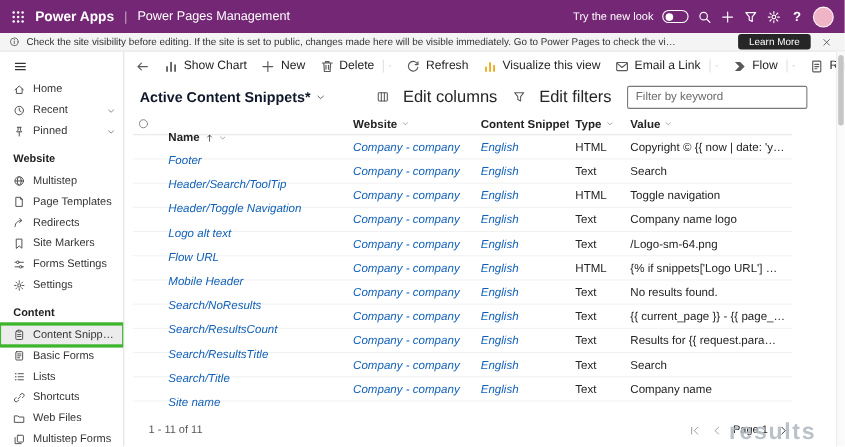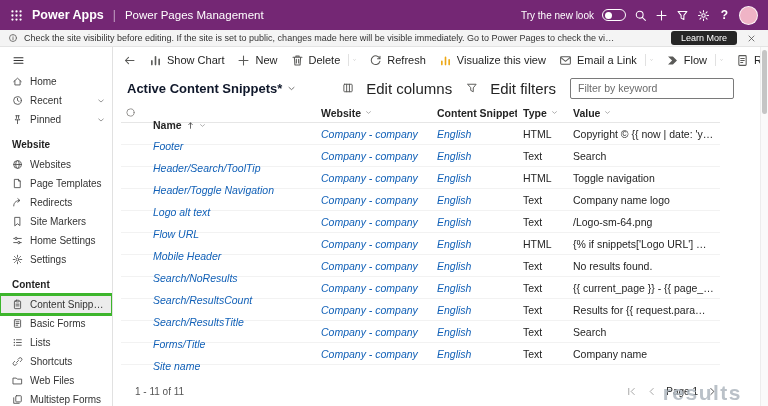--- a/index.html
+++ b/index.html
@@ -211,21 +211,21 @@
           </div>
           <div class="side-section">Website</div>
           <div class="side-item">
             <span class="ic">
               <svg viewBox="0 0 16 16" fill="none" stroke="currentColor" stroke-width="1.3" stroke-linecap="round" stroke-linejoin="round">
                 <circle cx="8" cy="8" r="5.6"></circle>
                 <ellipse cx="8" cy="8" rx="2.6" ry="5.6"></ellipse>
                 <path d="M2.4 8h11.2"></path>
               </svg>
             </span>
-            <span class="lbl">Websites</span>
+            <span class="lbl">Multistep</span>
           </div>
           <div class="side-item">
             <span class="ic">
               <svg viewBox="0 0 16 16" fill="none" stroke="currentColor" stroke-width="1.3" stroke-linecap="round" stroke-linejoin="round">
                 <path d="M4 2h5.5L12 4.5V14H4z"></path>
                 <path d="M9.5 2v2.5H12"></path>
               </svg>
             </span>
             <span class="lbl">Page Templates</span>
           </div>
@@ -247,21 +247,21 @@
             <span class="lbl">Site Markers</span>
           </div>
           <div class="side-item">
             <span class="ic">
               <svg viewBox="0 0 16 16" fill="none" stroke="currentColor" stroke-width="1.3" stroke-linecap="round" stroke-linejoin="round">
                 <path d="M2.5 5h11M2.5 11h11"></path>
                 <circle cx="6" cy="5" r="1.7" fill="#fff"></circle>
                 <circle cx="10" cy="11" r="1.7" fill="#fff"></circle>
               </svg>
             </span>
-            <span class="lbl">Home Settings</span>
+            <span class="lbl">Forms Settings</span>
           </div>
           <div class="side-item">
             <span class="ic">
               <svg viewBox="0 0 16 16" fill="none" stroke="currentColor" stroke-width="1.3" stroke-linecap="round" stroke-linejoin="round">
                 <circle cx="8" cy="8" r="2.1"></circle>
                 <path d="M8 1.8v2M8 12.2v2M1.8 8h2M12.2 8h2M3.6 3.6l1.4 1.4M11 11l1.4 1.4M12.4 3.6L11 5M5 11l-1.4 1.4"></path>
               </svg>
             </span>
             <span class="lbl">Settings</span>
           </div>
@@ -576,21 +576,21 @@
             <div class="grid-row">
               <div class="cell sel"></div>
               <div class="cell c0"><a class="link">Search/ResultsTitle</a></div>
               <div class="cell c1"><a class="link">Company - company</a></div>
               <div class="cell c2"><a class="link">English</a></div>
               <div class="cell c3">Text</div>
               <div class="cell c4">Results for {{ request.params.q }}</div>
             </div>
             <div class="grid-row">
               <div class="cell sel"></div>
-              <div class="cell c0"><a class="link">Forms/Title</a></div>
+              <div class="cell c0"><a class="link">Search/Title</a></div>
               <div class="cell c1"><a class="link">Company - company</a></div>
               <div class="cell c2"><a class="link">English</a></div>
               <div class="cell c3">Text</div>
               <div class="cell c4">Search</div>
             </div>
             <div class="grid-row">
               <div class="cell sel"></div>
               <div class="cell c0"><a class="link">Site name</a></div>
               <div class="cell c1"><a class="link">Company - company</a></div>
               <div class="cell c2"><a class="link">English</a></div>

